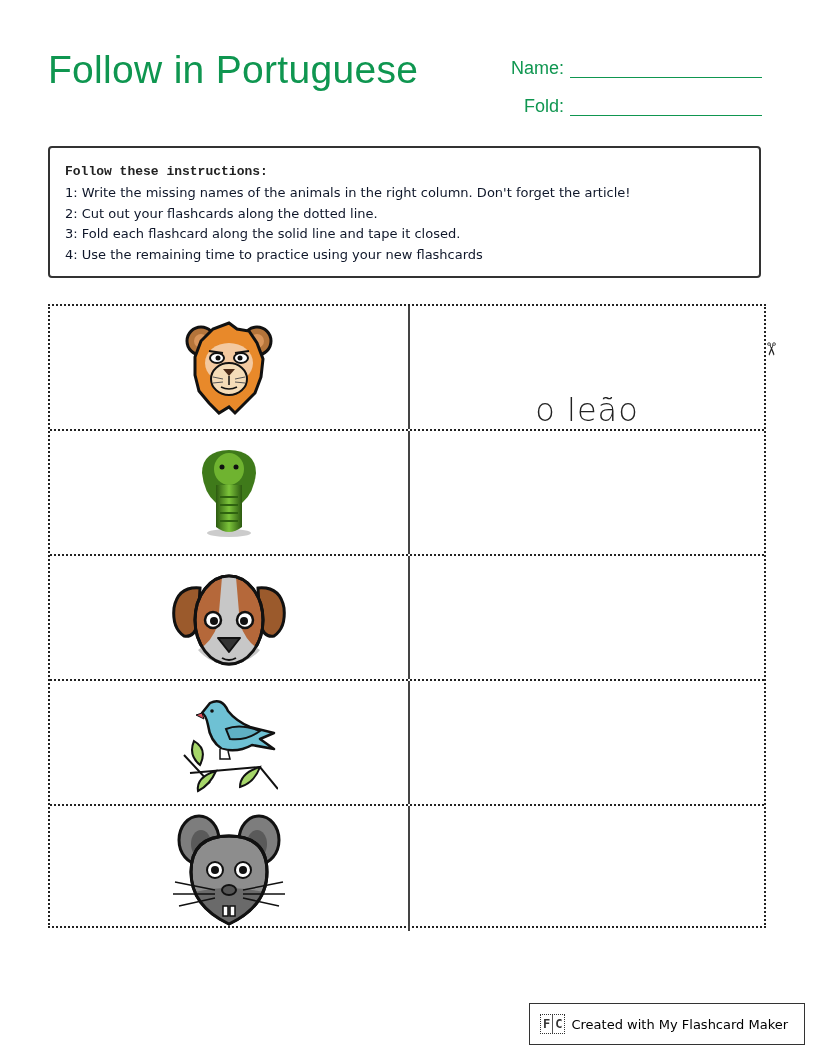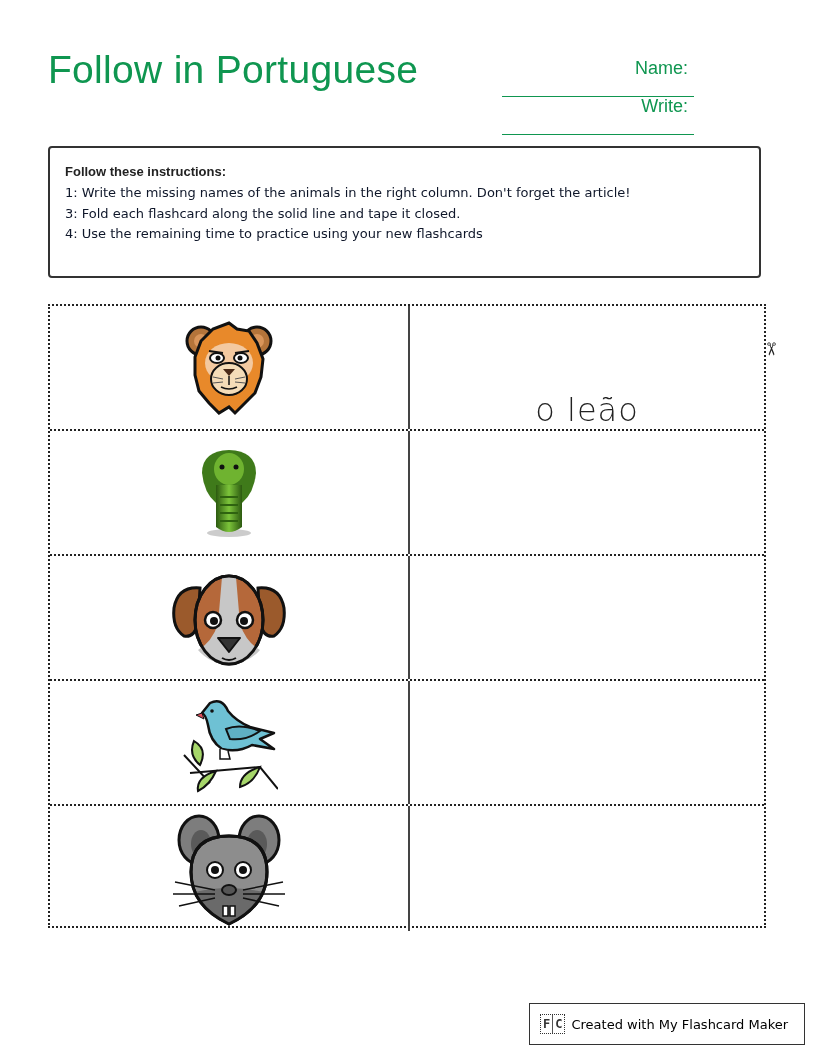--- a/index.html
+++ b/index.html
@@ -1,24 +1,24 @@
 <!DOCTYPE html>
 <html><head>
 <meta charset="utf-8">
 <style>
   html, body { margin: 0; padding: 0; background: #ffffff; }
   body { width: 816px; height: 1056px; position: relative; overflow: hidden; font-family: "DejaVu Sans", sans-serif; }
   .title { position: absolute; left: 48px; top: 48px; font-family: "Liberation Sans", sans-serif; font-size: 39px; color: #0f9650; letter-spacing: 0.3px; margin: 0; font-weight: normal; }
-  .field { position: absolute; display: flex; align-items: flex-end; flex-direction: column; }
+  .field { position: absolute; display: flex; align-items: flex-end; }
   .field-label { font-family: "Liberation Sans", sans-serif; font-size: 18px; color: #0f9650; width: 62px; text-align: right; margin-right: 6px; line-height: 20px; }
   .field-line { width: 192px; height: 18px; border-bottom: 1.5px solid #0f9650; }
   .field.name { left: 502px; top: 58px; }
   .field.date { left: 502px; top: 96px; }
   .instructions { position: absolute; left: 48px; top: 146px; width: 694px; height: 112px; border: 2px solid #333; border-radius: 4px; padding: 16px 0 0 15px; box-sizing: content-box; }
-  .instr-heading { font-family: Liberation Sans, sans-serif; font-size: 13px; font-weight: bold; color: #222; margin: 0 0 3px 0; line-height: 16px; }
+  .instr-heading { font-family: Liberation Mono, monospace; font-size: 13px; font-weight: bold; color: #222; margin: 0 0 3px 0; line-height: 16px; }
   .instr-line { font-family: "DejaVu Sans", sans-serif; font-size: 13px; color: #0f172a; line-height: 20.5px; margin: 0; }
   .cards { position: absolute; left: 48px; top: 304px; width: 718px; height: 624px; border: 2px dotted #222; box-sizing: border-box; }
   .card-row { position: absolute; left: 0; width: 100%; height: 125px; border-bottom: 2px dotted #222; box-sizing: border-box; }
   .card-row:last-child { border-bottom: none; }
   .card-front { position: absolute; left: 0; top: 0; width: 358px; height: 100%; display: flex; align-items: center; justify-content: center; }
   .card-back { position: absolute; left: 360px; top: 0; right: 0; height: 100%; display: flex; align-items: flex-end; justify-content: center; }
   .fold-line { position: absolute; left: 358px; top: 0; width: 2px; height: 100%; background: #444; }
   .answer { font-family: "DejaVu Sans", sans-serif; font-size: 32px; color: #222; letter-spacing: 1px; font-weight: 300; }
   .scissors { position: absolute; left: 763px; top: 340px; font-size: 18px; color: #222; transform: rotate(90deg); line-height: 18px; }
   .footer-badge { position: absolute; left: 529px; top: 1003px; width: 276px; height: 42px; border: 1.5px solid #333; box-sizing: border-box; display: flex; align-items: center; padding-left: 10px; }
@@ -31,27 +31,28 @@
 </head>
 <body>
 
 <h1 class="title">Follow in Portuguese</h1>
 
 <div class="field name">
   <span class="field-label">Name:</span>
   <span class="field-line"></span>
 </div>
 <div class="field date">
-  <span class="field-label">Write:</span>
+  <span class="field-label">Fold:</span>
   <span class="field-line"></span>
 </div>
 
 <div class="instructions">
   <p class="instr-heading">Follow these instructions:</p>
   <p class="instr-line">1: Write the missing names of the animals in the right column. Don't forget the article!</p>
+  <p class="instr-line">2: Cut out your flashcards along the dotted line.</p>
   <p class="instr-line">3: Fold each flashcard along the solid line and tape it closed.</p>
   <p class="instr-line">4: Use the remaining time to practice using your new flashcards</p>
 </div>
 
 <div class="cards">
 
   <div class="card-row" style="top:0">
     <div class="card-front">
       <span>
         <svg width="92" height="98" viewBox="0 0 92 98">

